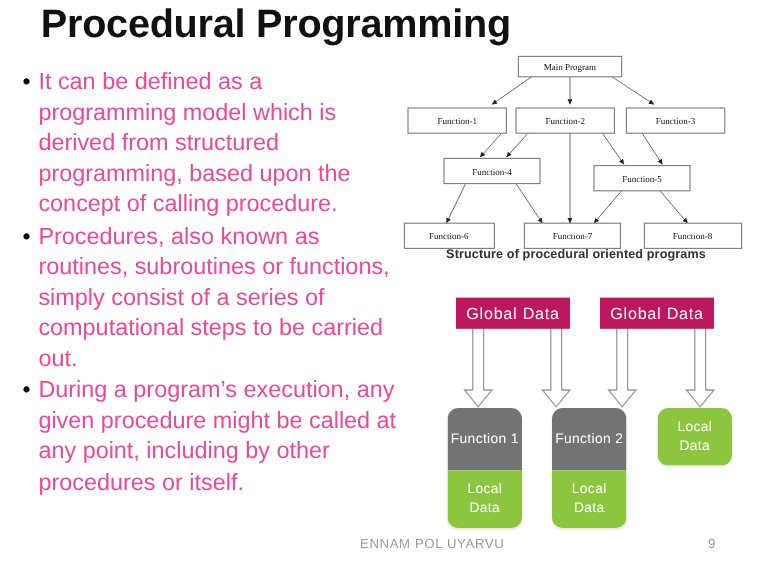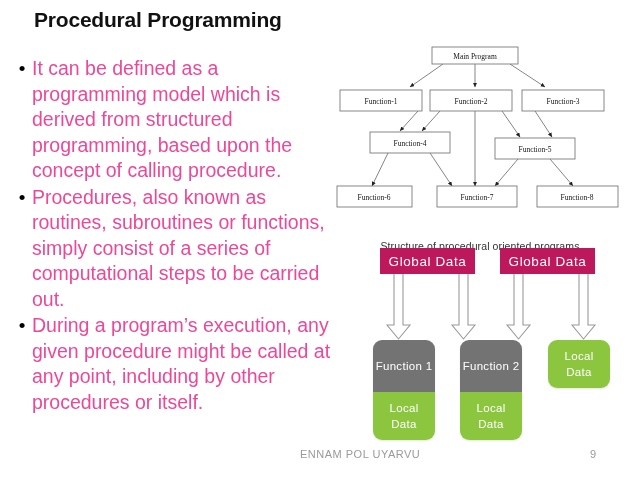--- a/index.html
+++ b/index.html
@@ -15,21 +15,21 @@
     font-family: "Liberation Sans", sans-serif;
     color: #000000;
   }
 
   
   #slide-title {
     position: absolute;
     left: 34px;
     top: 2px;
     width: 560px;
-    font-size: 21px;
+    font-size: 33px;
     font-weight: bold;
     letter-spacing: -0.2px;
     line-height: 36px;
     color: #111111;
     white-space: nowrap;
   }
 
   
   #body-text {
     position: absolute;
@@ -66,24 +66,23 @@
     height: 185px;
   }
   #structure-diagram svg { display: block; }
   .diagram-caption {
     position: absolute;
     left: 330px;
     top: 206px;
     width: 300px;
     text-align: center;
     font-size: 10.5px;
-    font-weight: normal;
+    font-weight: bold;
     color: #333333;
     letter-spacing: 0.1px;
-    margin-top: 34px;
   }
 
   
   #data-diagram {
     position: absolute;
     left: 360px;
     top: 240px;
     width: 268px;
     height: 205px;
   }

